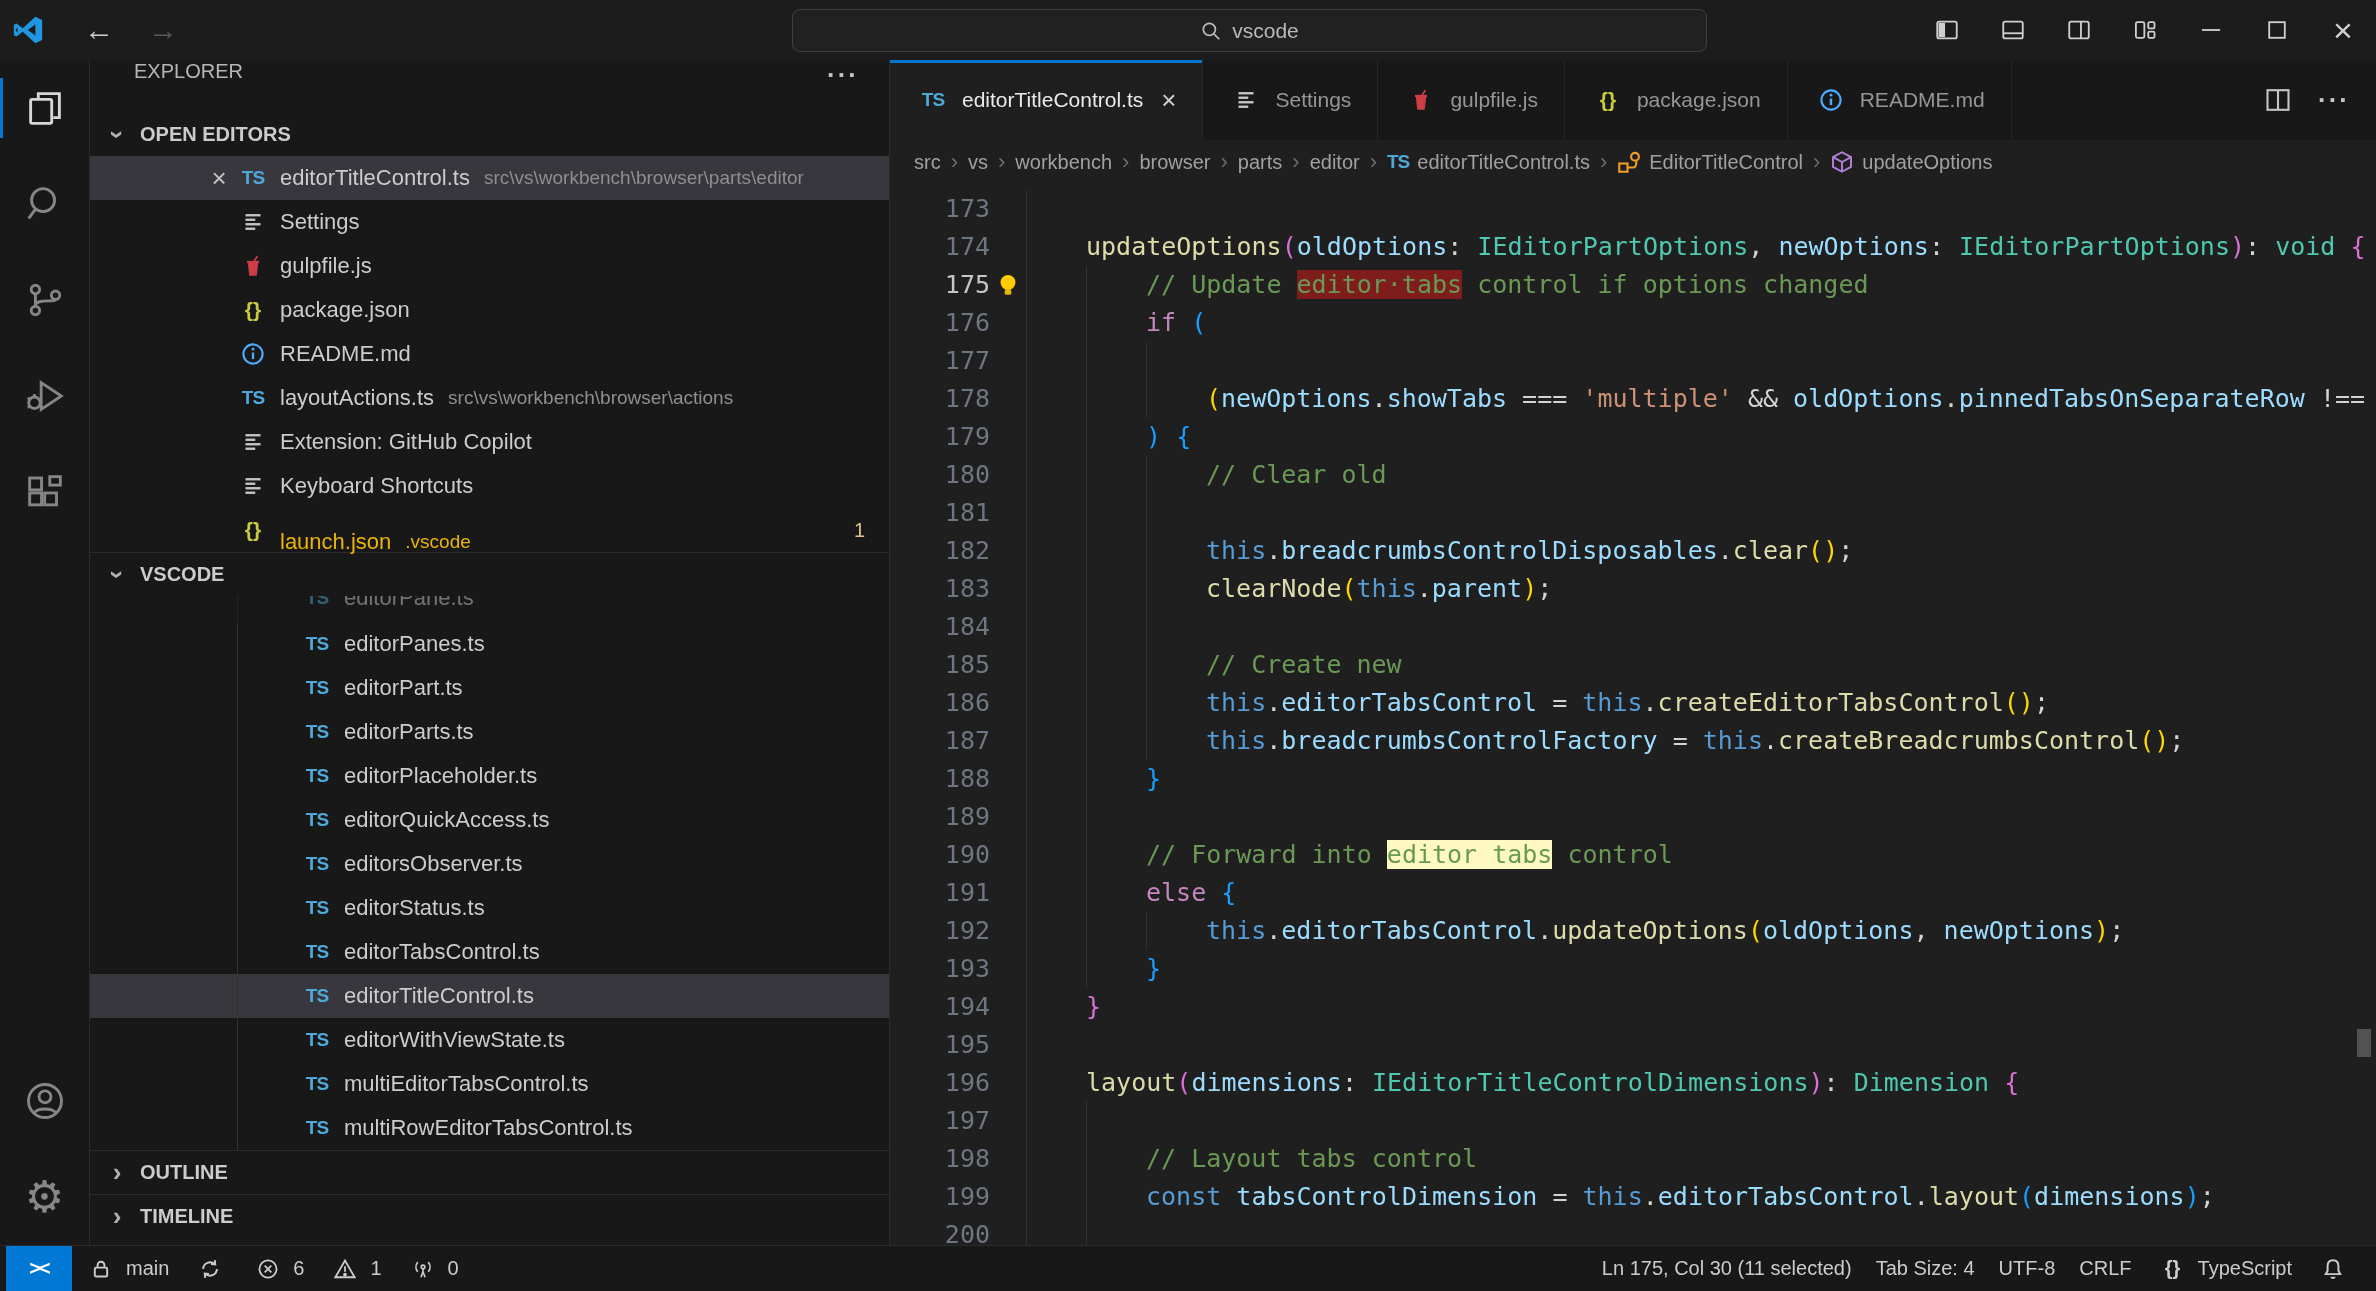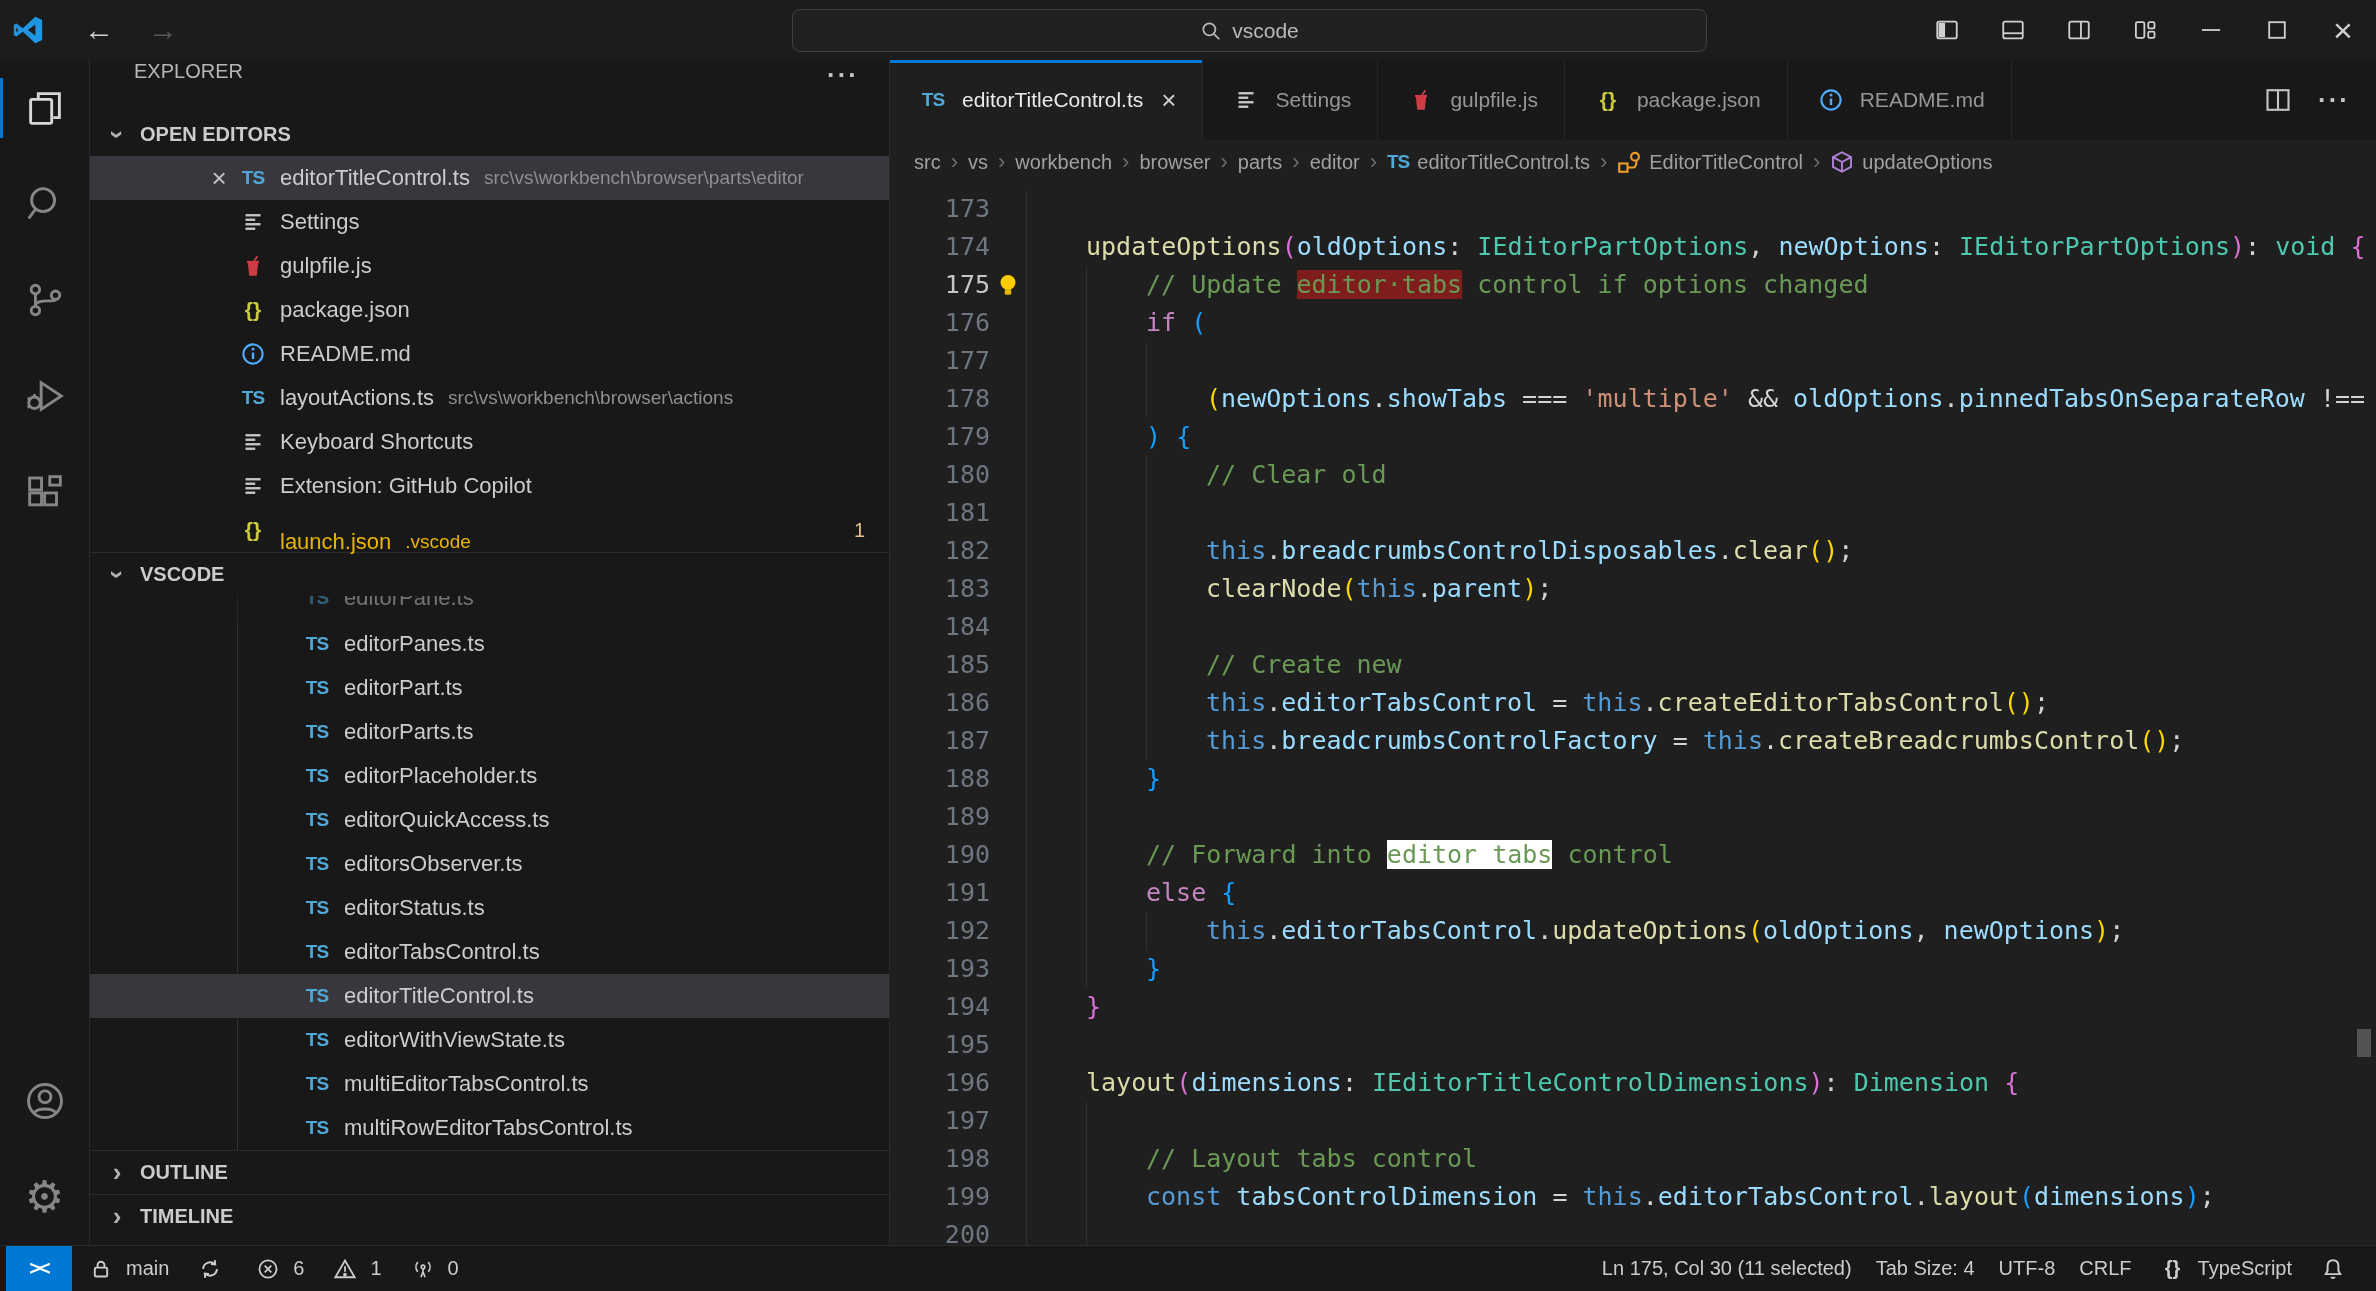--- a/index.html
+++ b/index.html
@@ -76,21 +76,21 @@
   .code { flex:1; position:relative; overflow:hidden; font-family:"DejaVu Sans Mono", monospace; font-size:25px; padding-top:6px; }
   .cline { height:38px; display:flex; align-items:stretch; line-height:38px; }
   .lnum { width:100px; text-align:right; color:#6e7681; flex:0 0 100px; }
   .cline.cur .lnum { color:#c6c6c6; }
   .glyph { width:36px; flex:0 0 36px; display:flex; align-items:center; justify-content:center; }
   .g { width:60px; flex:0 0 60px; border-left:1px solid #313131; }
   .ctext { white-space:pre; }
   .tk-kw{color:#569cd6} .tk-ctl{color:#c586c0} .tk-fn{color:#dcdcaa} .tk-v{color:#9cdcfe}
   .tk-ty{color:#4ec9b0} .tk-cm{color:#6a9955} .tk-st{color:#ce9178} .tk-op{color:#d4d4d4}
   .tk-b1{color:#ffd700} .tk-b2{color:#da70d6} .tk-b3{color:#179fff}
-  .tk-selb{background:#7f1d1d;} .tk-hlg{background:#ffffff;}
+  .tk-selb{background:#7f1d1d;} .tk-hlg{background:#fef9c3;}
   .ruler-mark { position:absolute; right:5px; top:969px; width:14px; height:28px; background:#525252; }
 
   
   .statusbar { height:46px; background:#181818; border-top:1px solid #2b2b2b; display:flex; align-items:center; font-size:20px; color:#cccccc; flex:0 0 46px; }
   .remotebox { width:66px; height:46px; background:#0078d4; color:#ffffff; display:flex; align-items:center; justify-content:center; font-weight:bold; font-size:20px; letter-spacing:-2px; }
   .sbitem { display:flex; align-items:center; gap:8px; padding:0 12px; height:100%; }
   .sbleft { display:flex; align-items:center; margin-left:6px; }
   .sbright { margin-left:auto; display:flex; align-items:center; margin-right:14px; }
   svg.ic { display:block; }
 </style>
@@ -291,33 +291,33 @@
           <div class="row oe  ">
             <span class="nclose"></span>
             <span class="ficon ">
               <svg class="ic" width="24" height="24" viewBox="0 0 16 16" stroke="#c5c5c5" stroke-width="1.6">
                 <line x1="3" y1="3.5" x2="13" y2="3.5"></line>
                 <line x1="3" y1="6.5" x2="9.5" y2="6.5"></line>
                 <line x1="3" y1="9.5" x2="13" y2="9.5"></line>
                 <line x1="3" y1="12.5" x2="9.5" y2="12.5"></line>
               </svg>
             </span>
-            <span class="label">Keyboard Shortcuts</span>
+            <span class="label">Extension: GitHub Copilot</span>
           </div>
           <div class="row oe  ">
             <span class="nclose"></span>
             <span class="ficon ">
               <svg class="ic" width="24" height="24" viewBox="0 0 16 16" stroke="#c5c5c5" stroke-width="1.6">
                 <line x1="3" y1="3.5" x2="13" y2="3.5"></line>
                 <line x1="3" y1="6.5" x2="9.5" y2="6.5"></line>
                 <line x1="3" y1="9.5" x2="13" y2="9.5"></line>
                 <line x1="3" y1="12.5" x2="9.5" y2="12.5"></line>
               </svg>
             </span>
-            <span class="label">Extension: GitHub Copilot</span>
+            <span class="label">Keyboard Shortcuts</span>
           </div>
           <div class="row oe  mod">
             <span class="nclose"></span>
             <span class="ficon br">{}</span>
             <span class="label">launch.json</span>
             <span class="dimpath">.vscode</span>
             <span class="badge">1</span>
           </div>
         </div>
       <div class="sechead bordered">

